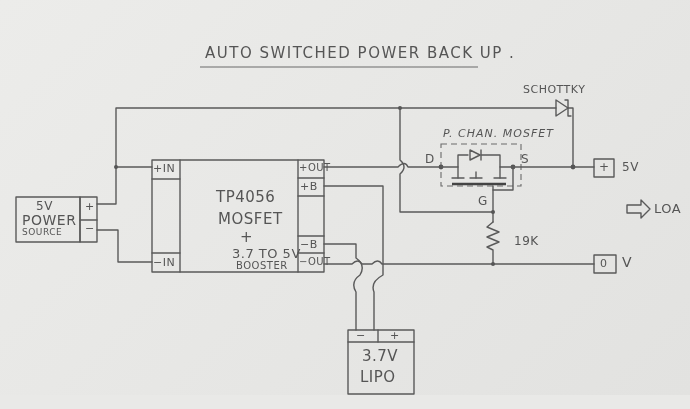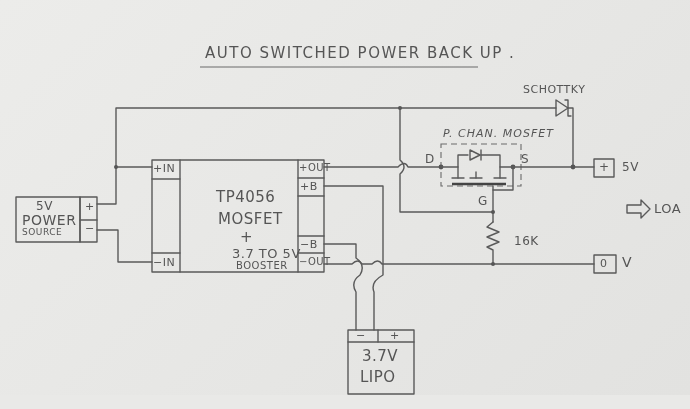--- a/index.html
+++ b/index.html
@@ -125,21 +125,21 @@
   <div class="lbl" style="left:196px; top:246px; font-size:13px;margin-left:36px;">3.7 TO 5V</div>
   <div class="lbl" style="left:236px; top:260px; font-size:10px;">BOOSTER</div>
 
   <div class="lbl sub" style="left:443px; top:127px; font-size:11px;font-style:italic;">P. CHAN. MOSFET</div>
   <div class="lbl pin" style="left:425px; top:152px; font-size:12px;">D</div>
   <div class="lbl pin" style="left:521px; top:152px; font-size:12px;">S</div>
   <div class="lbl pin" style="left:478px; top:194px; font-size:12px;">G</div>
 
   <div class="lbl pin" style="left:523px; top:83px;">SCHOTTKY</div>
 
-  <div class="lbl pin" style="left:514px; top:234px; font-size:12px;">16K</div>
+  <div class="lbl pin" style="left:514px; top:234px; font-size:12px;">19K</div>
 
   <div class="lbl pin" style="left:599px; top:160px; font-size:12px;">+</div>
   <div class="lbl pin" style="left:622px; top:160px; font-size:12px;">5V</div>
   <div class="lbl pin" style="left:600px; top:257px;">0</div>
   <div class="lbl pin" style="left:622px; top:254px; font-size:14px;">V</div>
   <div class="lbl pin" style="left:654px; top:201px; font-size:13px;">LOA</div>
 
   <div class="lbl pin" style="left:356px; top:329px;">−</div>
   <div class="lbl pin" style="left:390px; top:329px;">+</div>
   <div class="lbl big" style="left:362px; top:347px;">3.7V</div>

